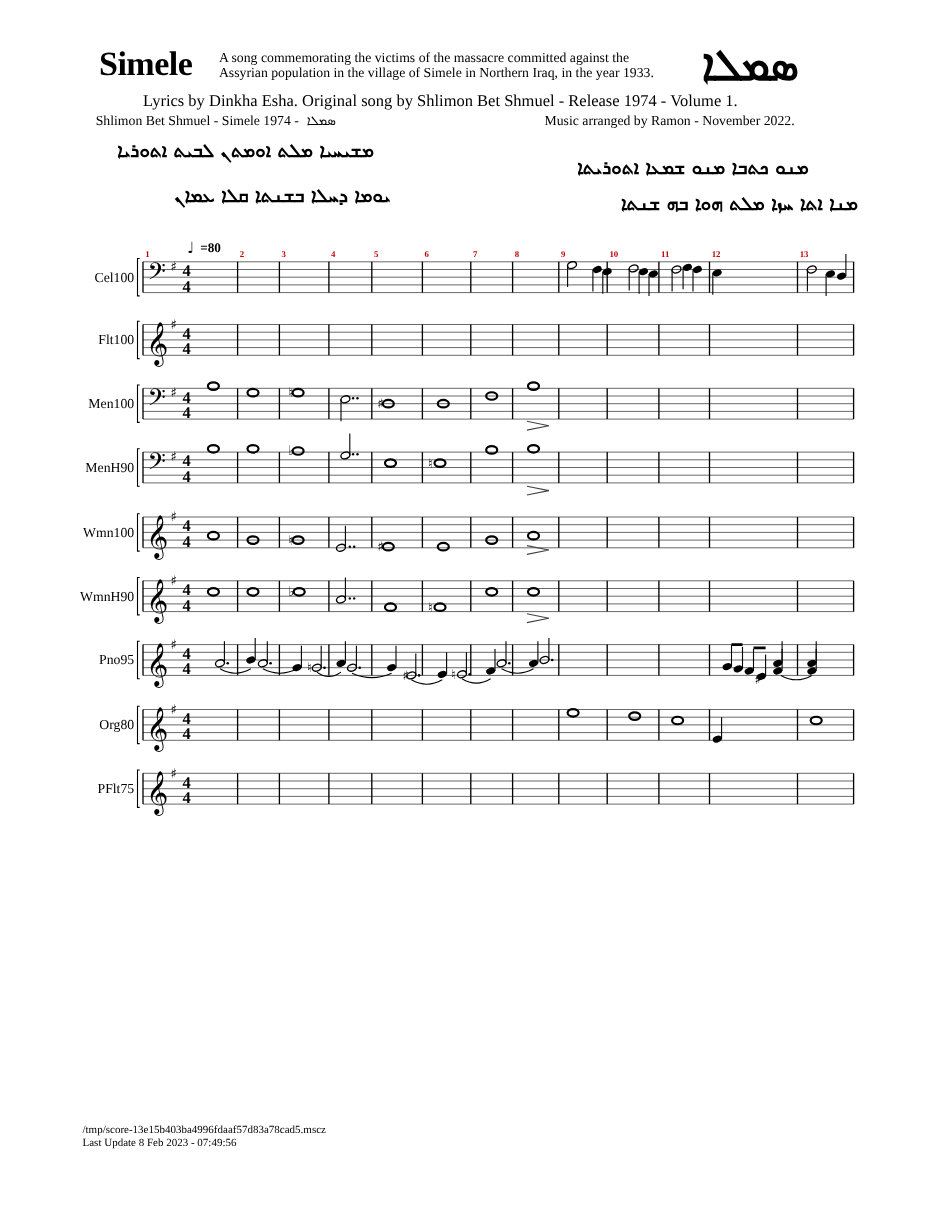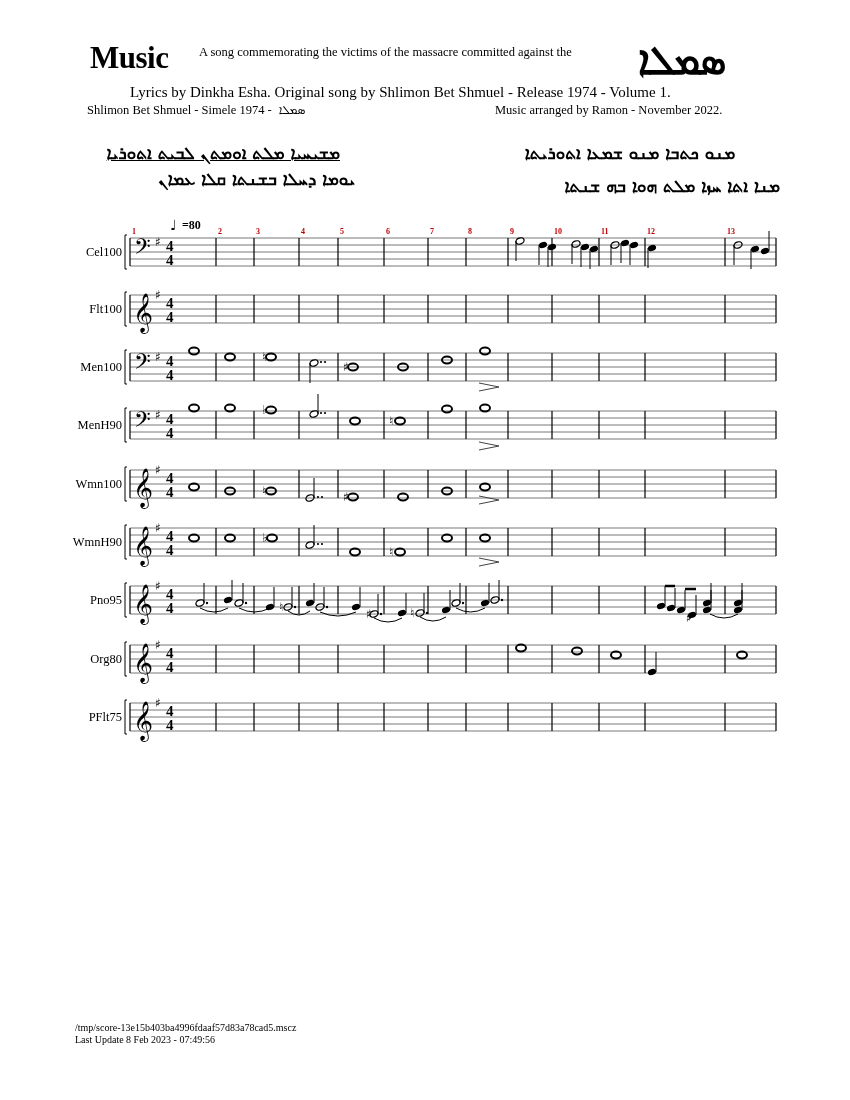--- a/index.html
+++ b/index.html
@@ -18,33 +18,34 @@
               white-space: nowrap; letter-spacing: 1px; }
   .footer { left: 75px; top: 1022px; font-size: 10px; line-height: 12px; }
   svg#score { position: absolute; left: 0; top: 0; }
   .inst-label { font-family: "Liberation Serif", serif; font-size: 12.5px; }
   .mnum { font-family: "Liberation Serif", serif; font-size: 8px; font-weight: bold; fill: #c00000; }
   .glyph { font-family: "DejaVu Serif", serif; }
 </style>
 </head>
 <body>
 
-<div class="abs title">Music</div>
+<div class="abs title">Simele</div>
 <div class="abs subtitle">
   <div>A song commemorating the victims of the massacre committed against the</div>
+  <div>Assyrian population in the village of Simele in Northern Iraq, in the year 1933.</div>
 </div>
 <div class="abs syr-logo">ܣܡܠܐ</div>
 <div class="abs lyricist">Lyrics by Dinkha Esha. Original song by Shlimon Bet Shmuel - Release 1974 - Volume 1.</div>
 <div class="abs composer-left">
   <span>Shlimon Bet Shmuel - Simele 1974 -</span>
   <span class="syr-small">ܣܡܠܐ</span>
 </div>
 <div class="abs arranger">Music arranged by Ramon - November 2022.</div>
 
-<div class="abs syr-line" style="left:60px; top:143px; width:280px; text-align:right;text-decoration:underline;">ܡܫܝܚܝܐ ܡܠܬ ܐܘܡܬܢ ܠܒܝܬ ܐܬܘܪܝܐ</div>
+<div class="abs syr-line" style="left:60px; top:128px; width:280px; text-align:right;">ܡܫܝܚܝܐ ܡܠܬ ܐܘܡܬܢ ܠܒܝܬ ܐܬܘܪܝܐ</div>
 <div class="abs syr-line" style="left:85px; top:169px; width:270px; text-align:right;">ܝܘܡܐ ܕܚܠܐ ܒܫܢܬܐ ܩܠܐ ܥܡܐܢ</div>
 <div class="abs syr-line" style="left:480px; top:143px; width:300px; text-align:center;">ܡܢܘ ܟܬܒܐ ܡܢܘ ܫܡܥܐ ܐܬܘܪܝܬܐ</div>
 <div class="abs syr-line" style="left:425px; top:176px; width:355px; text-align:right;">ܡܢܐ ܐܬܐ ܚܙܐ ܡܠܬ ܗܘܐ ܒܗ ܫܢܬܐ</div>
 
 <svg id="score" width="850" height="1100" xmlns="http://www.w3.org/2000/svg">
     <text x="170" y="230" font-size="14" class="glyph">♩</text>
     <text x="182" y="229" font-size="12" font-weight="bold" font-family="Liberation Serif, serif">=80</text>
     <text x="132" y="234" class="mnum">1</text>
     <text x="218" y="234" class="mnum">2</text>
     <text x="256" y="234" class="mnum">3</text>

